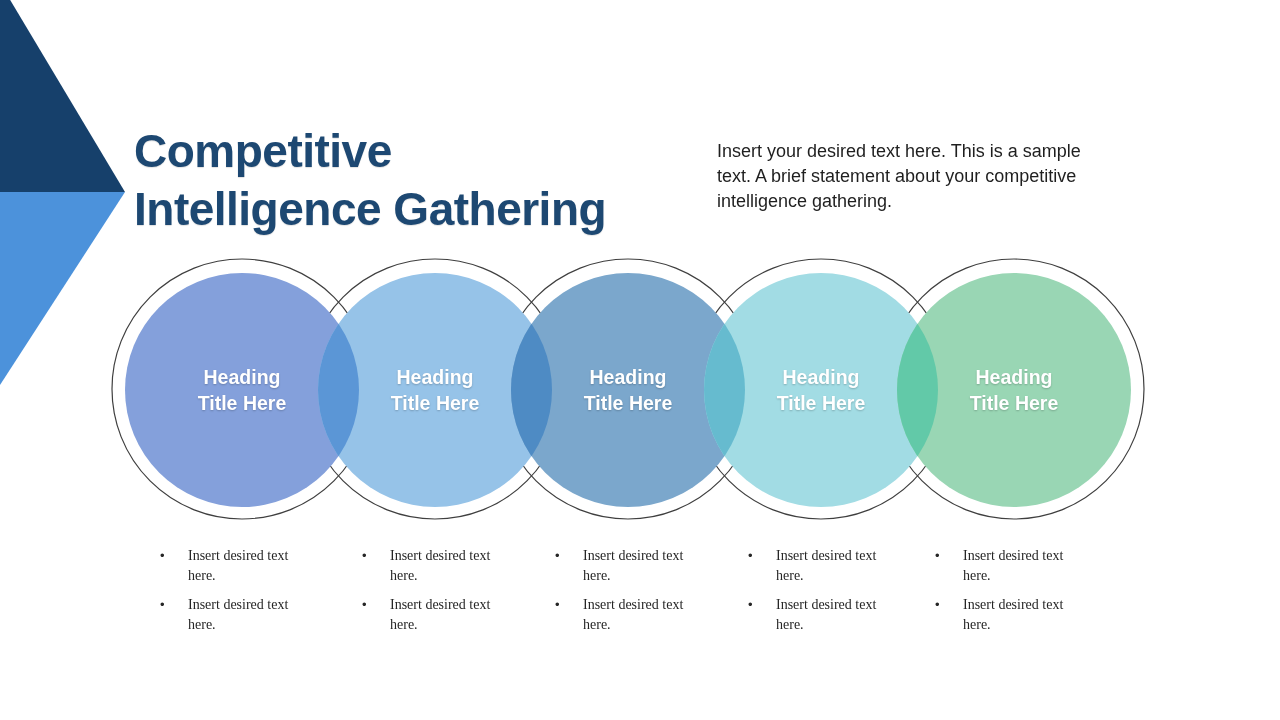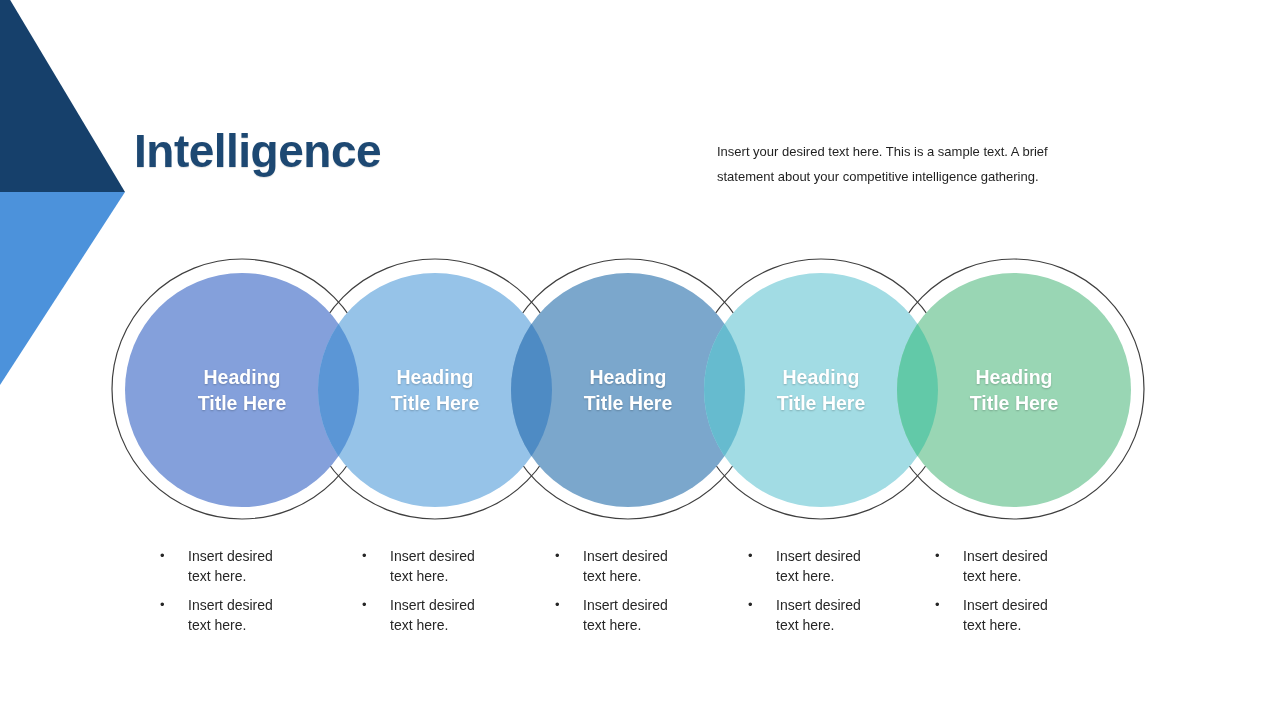--- a/index.html
+++ b/index.html
@@ -14,37 +14,37 @@
   #diagram-svg { position: absolute; left: 0; top: 0; width: 1280px; height: 720px; }
 
   .title {
     position: absolute; left: 134px; top: 122px; width: 560px;
     font-size: 46px; font-weight: 700; letter-spacing: -0.5px;
     line-height: 58px; color: #1D4872;
     text-shadow: 0 1px 1px rgba(0,0,0,0.12);
   }
   .intro {
     position: absolute; left: 717px; top: 139px; width: 378px;
-    font-size: 13px; line-height: 25px; color: #1f1f1f;
+    font-size: 18px; line-height: 25px; color: #1f1f1f;
   }
 
   .circle-heading {
     position: absolute; top: 365px; width: 184px;
     text-align: center; font-size: 19.5px; font-weight: 700;
     line-height: 25.5px; color: #ffffff; white-space: pre-line;
     text-shadow: 0 1px 2px rgba(0,0,0,0.22);
   }
 
   .bullet-col { position: absolute; top: 546px; width: 150px; }
   .bullet-item { display: flex; margin-bottom: 9px; }
   .bullet-marker {
     width: 28px; flex: 0 0 28px; font-size: 13px; line-height: 20px; color: #262626;
   }
   .bullet-text {
-    width: 106px; font-size: 14px; line-height: 20px; color: #262626;
+    width: 106px; font-size: 14px; line-height: 20px; color: #262626; font-family: Liberation Serif, serif;
   }
 </style>
 </head>
 <body>
 
 <div class="slide">
 
   <svg id="diagram-svg" viewBox="0 0 1280 720">
     <defs>
       <clipPath id="clip-c2">
@@ -76,21 +76,22 @@
     <circle cx="821" cy="390" r="117" fill="#A2DCE4"></circle>
     <circle cx="1014" cy="390" r="117" fill="#99D6B4"></circle>
 
     <circle cx="242" cy="390" r="117" clip-path="url(#clip-c2)" fill="#5B96D6"></circle>
     <circle cx="435" cy="390" r="117" clip-path="url(#clip-c3)" fill="#4E8BC4"></circle>
     <circle cx="628" cy="390" r="117" clip-path="url(#clip-c4)" fill="#66BBCF"></circle>
     <circle cx="821" cy="390" r="117" clip-path="url(#clip-c5)" fill="#62C9A8"></circle>
   </svg>
 
   <div class="title">
-    <div>Intelligence</div>
+    <div>Competitive</div>
+    <div>Intelligence Gathering</div>
   </div>
 
   <div class="intro">Insert your desired text here. This is a sample text. A brief statement about your competitive intelligence gathering.</div>
 
   <div class="circle-heading" style="left:150px;">Heading
 Title Here</div>
   <div class="circle-heading" style="left:343px;">Heading
 Title Here</div>
   <div class="circle-heading" style="left:536px;">Heading
 Title Here</div>

